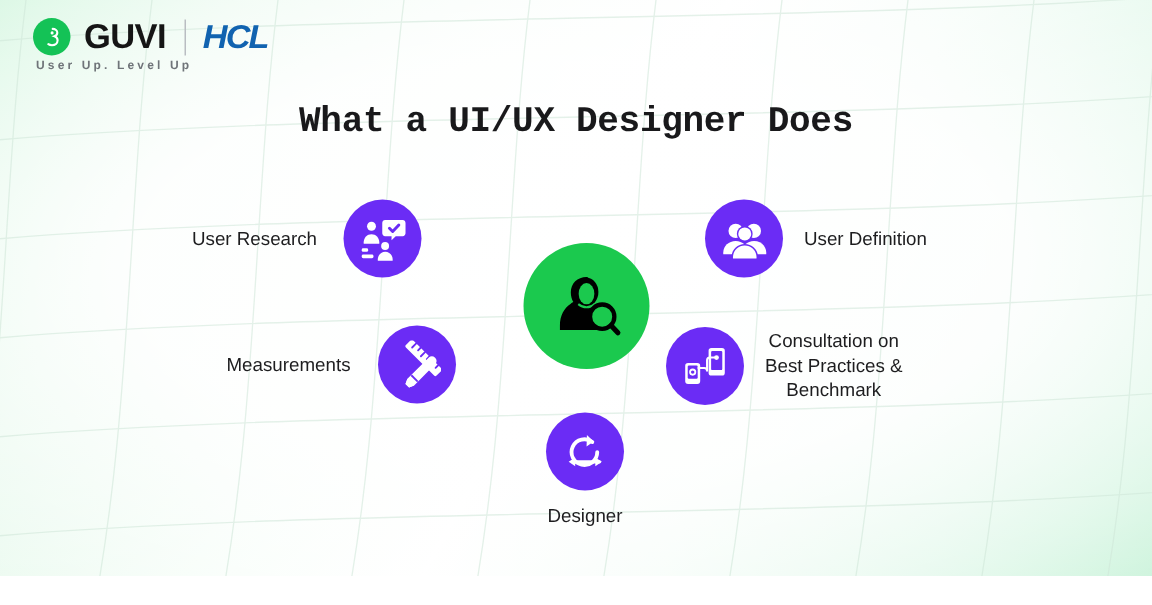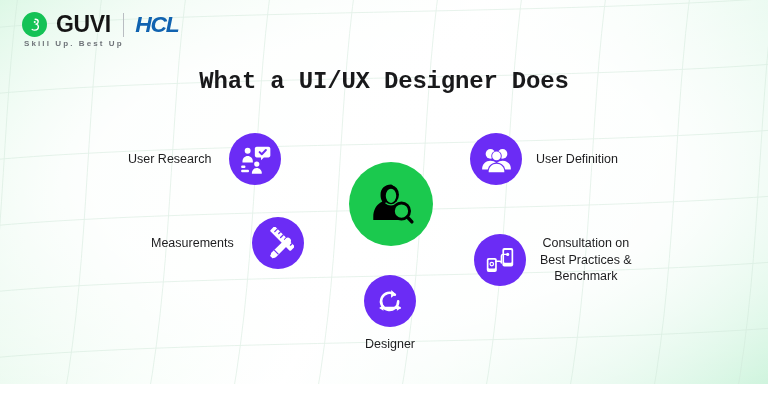--- a/index.html
+++ b/index.html
@@ -132,21 +132,21 @@
   }
   .node-label.left  { text-align: left; margin-right: 18px; }
   .node-label.right { text-align: center;  margin-left: 14px; }
   .node-label.below { text-align: center; margin-top: 9px; }
 
   
   #node-user-research   { left: 128px; top: 133px; }
   #node-measurements    { left: 151px; top: 217px; }
   #node-center          { left: 349px; top: 162px; }
   #node-user-definition { left: 470px; top: 133px; }
-  #node-consultation    { left: 474px; top: 218px; margin-top: 16px; }
+  #node-consultation    { left: 444px; top: 218px; }
   #node-iteration       { left: 364px; top: 275px; }
 
   #node-user-research .circle,
   #node-measurements .circle,
   #node-user-definition .circle,
   #node-consultation .circle,
   #node-iteration .circle { width: 52px; height: 52px; }
 
   #node-center .circle { width: 84px; height: 84px; }
 
@@ -182,21 +182,21 @@
       <span class="guvi-mark">
         <svg width="16" height="16" viewBox="0 0 24 24" aria-hidden="true">
           <path d="M12.2 3.4c2.6 0 4.6 1.6 4.6 3.8 0 1.7-1.1 2.9-2.8 3.5 1.9.7 3.1 2.1 3.1 4.1 0 2.9-2.5 4.9-5.6 4.9-1.4 0-2.7-.35-3.7-1" fill="none" stroke="#ffffff" stroke-width="2.1" stroke-linecap="round"></path>
           <circle cx="11.6" cy="7.4" r="1.55" fill="#ffffff"></circle>
         </svg>
       </span>
       <span class="guvi-word">GUVI</span>
       <span class="brand-divider"></span>
       <span class="hcl-word">HCL</span>
     </div>
-    <div class="tagline">Skill Up. Best Up</div>
+    <div class="tagline">User Up. Level Up</div>
   </div>
 
   <div id="title">What a UI/UX Designer Does</div>
 
   <div class="node" id="node-center">
     <span class="circle green">
       <svg width="54" height="54" viewBox="0 0 64 64" aria-hidden="true">
         <path d="M32 9c-7.2 0-12.4 5-12.4 12.2 0 3 .7 5.6 2 7.7-1.1.6-2 1.3-2 1.3C14.3 33.6 11 39.6 11 47.4V51h34.5v-3.6c0-7.8-3.3-13.8-8.6-17.2 0 0-.9-.7-2-1.3 1.3-2.1 2-4.7 2-7.7C36.9 14 34.6 9 32 9z" fill="#000000"></path>
         <ellipse cx="32" cy="21" rx="9.4" ry="11.3" fill="#000000"></ellipse>
         <ellipse cx="32" cy="22.3" rx="6.2" ry="8.4" fill="#1bc94e"></ellipse>

